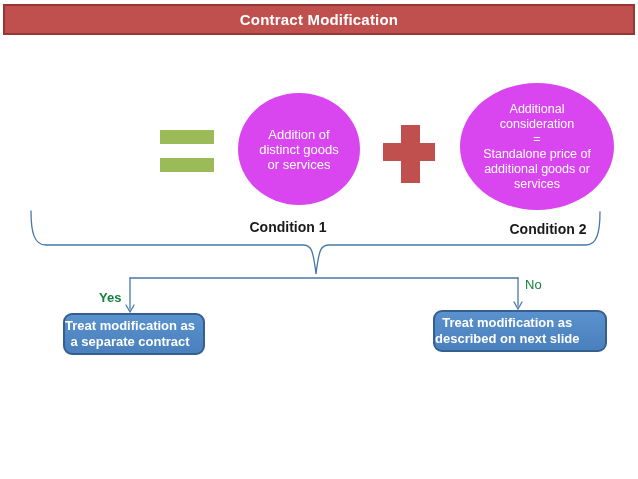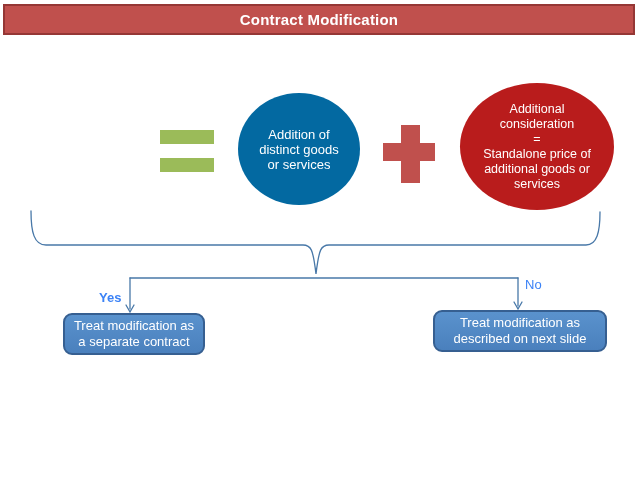--- a/index.html
+++ b/index.html
@@ -16,58 +16,58 @@
     color: #ffffff; font-size: 15px; font-weight: bold; letter-spacing: 0.2px;
   }
 
   
   .shape-ellipse {
     position: absolute; border-radius: 50%;
     display: flex; align-items: center; justify-content: center;
     text-align: center; color: #ffffff; white-space: pre-line;
   }
   .red-ellipse   { left: 11px;  top: 92px; width: 132px; height: 120px; background: #C0504D; font-size: 13px; line-height: 15px; }
-  .green-ellipse { left: 238px; top: 93px; width: 122px; height: 112px; background: #0369a1; font-size: 13px; line-height: 15px; }
-  .purple-ellipse{ left: 460px; top: 83px; width: 154px; height: 127px; background: #b91c1c; font-size: 12.5px; line-height: 15px; }
+  .green-ellipse { left: 238px; top: 93px; width: 122px; height: 112px; background: #d946ef; font-size: 13px; line-height: 15px; }
+  .purple-ellipse{ left: 460px; top: 83px; width: 154px; height: 127px; background: #d946ef; font-size: 12.5px; line-height: 15px; }
 
   
   .equals-bar { position: absolute; left: 160px; width: 54px; height: 14px; background: #9BBB59; }
   .equals-bar.top { top: 130px; }
   .equals-bar.bottom { top: 158px; }
 
   
   .plus-v { position: absolute; left: 401px; top: 125px; width: 19px; height: 58px; background: #C0504D; }
   .plus-h { position: absolute; left: 383px; top: 143px; width: 52px; height: 18px; background: #C0504D; }
 
   
   .condition-label {
     position: absolute; font-weight: bold; color: #1a1a1a; font-size: 14px; text-align: center;
   }
   .condition-1 { left: 238px; top: 219px; width: 100px; }
   .condition-2 { left: 498px; top: 221px; width: 100px; }
 
   
-  .branch-label { position: absolute; color: #3b82f6; font-size: 13px; }
+  .branch-label { position: absolute; color: #15803d; font-size: 13px; }
   .yes-label { left: 99px;  top: 290px; font-weight: bold; }
   .no-label  { left: 525px; top: 277px; }
 
   
   .connector-svg { position: absolute; left: 0; top: 0; width: 638px; height: 479px; }
   .connector-svg path, .connector-svg polyline {
     stroke: #4878A8; stroke-width: 1.3; fill: none; stroke-linecap: round;
   }
 
   
   .result-box {
     position: absolute; border-radius: 9px;
     background: linear-gradient(#5a92cd, #4a80bd);
     border: 2px solid #365F91;
-    display: flex; align-items: center; justify-content: center;
+    display: flex; align-items: center; justify-content: flex-start;
     color: #ffffff; font-size: 13px; line-height: 16.5px;
-    text-align: center; white-space: pre-line;
+    text-align: center; white-space: pre-line; font-weight: bold;
   }
   .left-box  { left: 63px;  top: 313px; width: 142px; height: 42px; }
   .right-box { left: 433px; top: 310px; width: 174px; height: 42px; }
 </style>
 </head>
 <body>
 
 <div class="slide">
 
   <div class="title-bar">
@@ -93,20 +93,22 @@
 
   <div class="shape-ellipse purple-ellipse">
     <span>Additional
 consideration
 =
 Standalone price of
 additional goods or
 services</span>
   </div>
 
+  <div class="condition-label condition-1">Condition 1</div>
+  <div class="condition-label condition-2">Condition 2</div>
 
   <svg class="connector-svg" viewBox="0 0 638 479" xmlns="http://www.w3.org/2000/svg">
 
     <path d="M 31 211 C 31 232 34 245 46 245 L 303 245 C 311 245 313 249 316 274 C 319 249 321 245 329 245 L 586 245 C 597 245 600 232 600 212"></path>
 
     <path d="M 130 278 L 518 278"></path>
     <path d="M 130 278 L 130 309"></path>
     <polyline points="126,305 130,312 134,305"></polyline>
     <path d="M 518 278 L 518 306"></path>
     <polyline points="514,302 518,309 522,302"></polyline>

